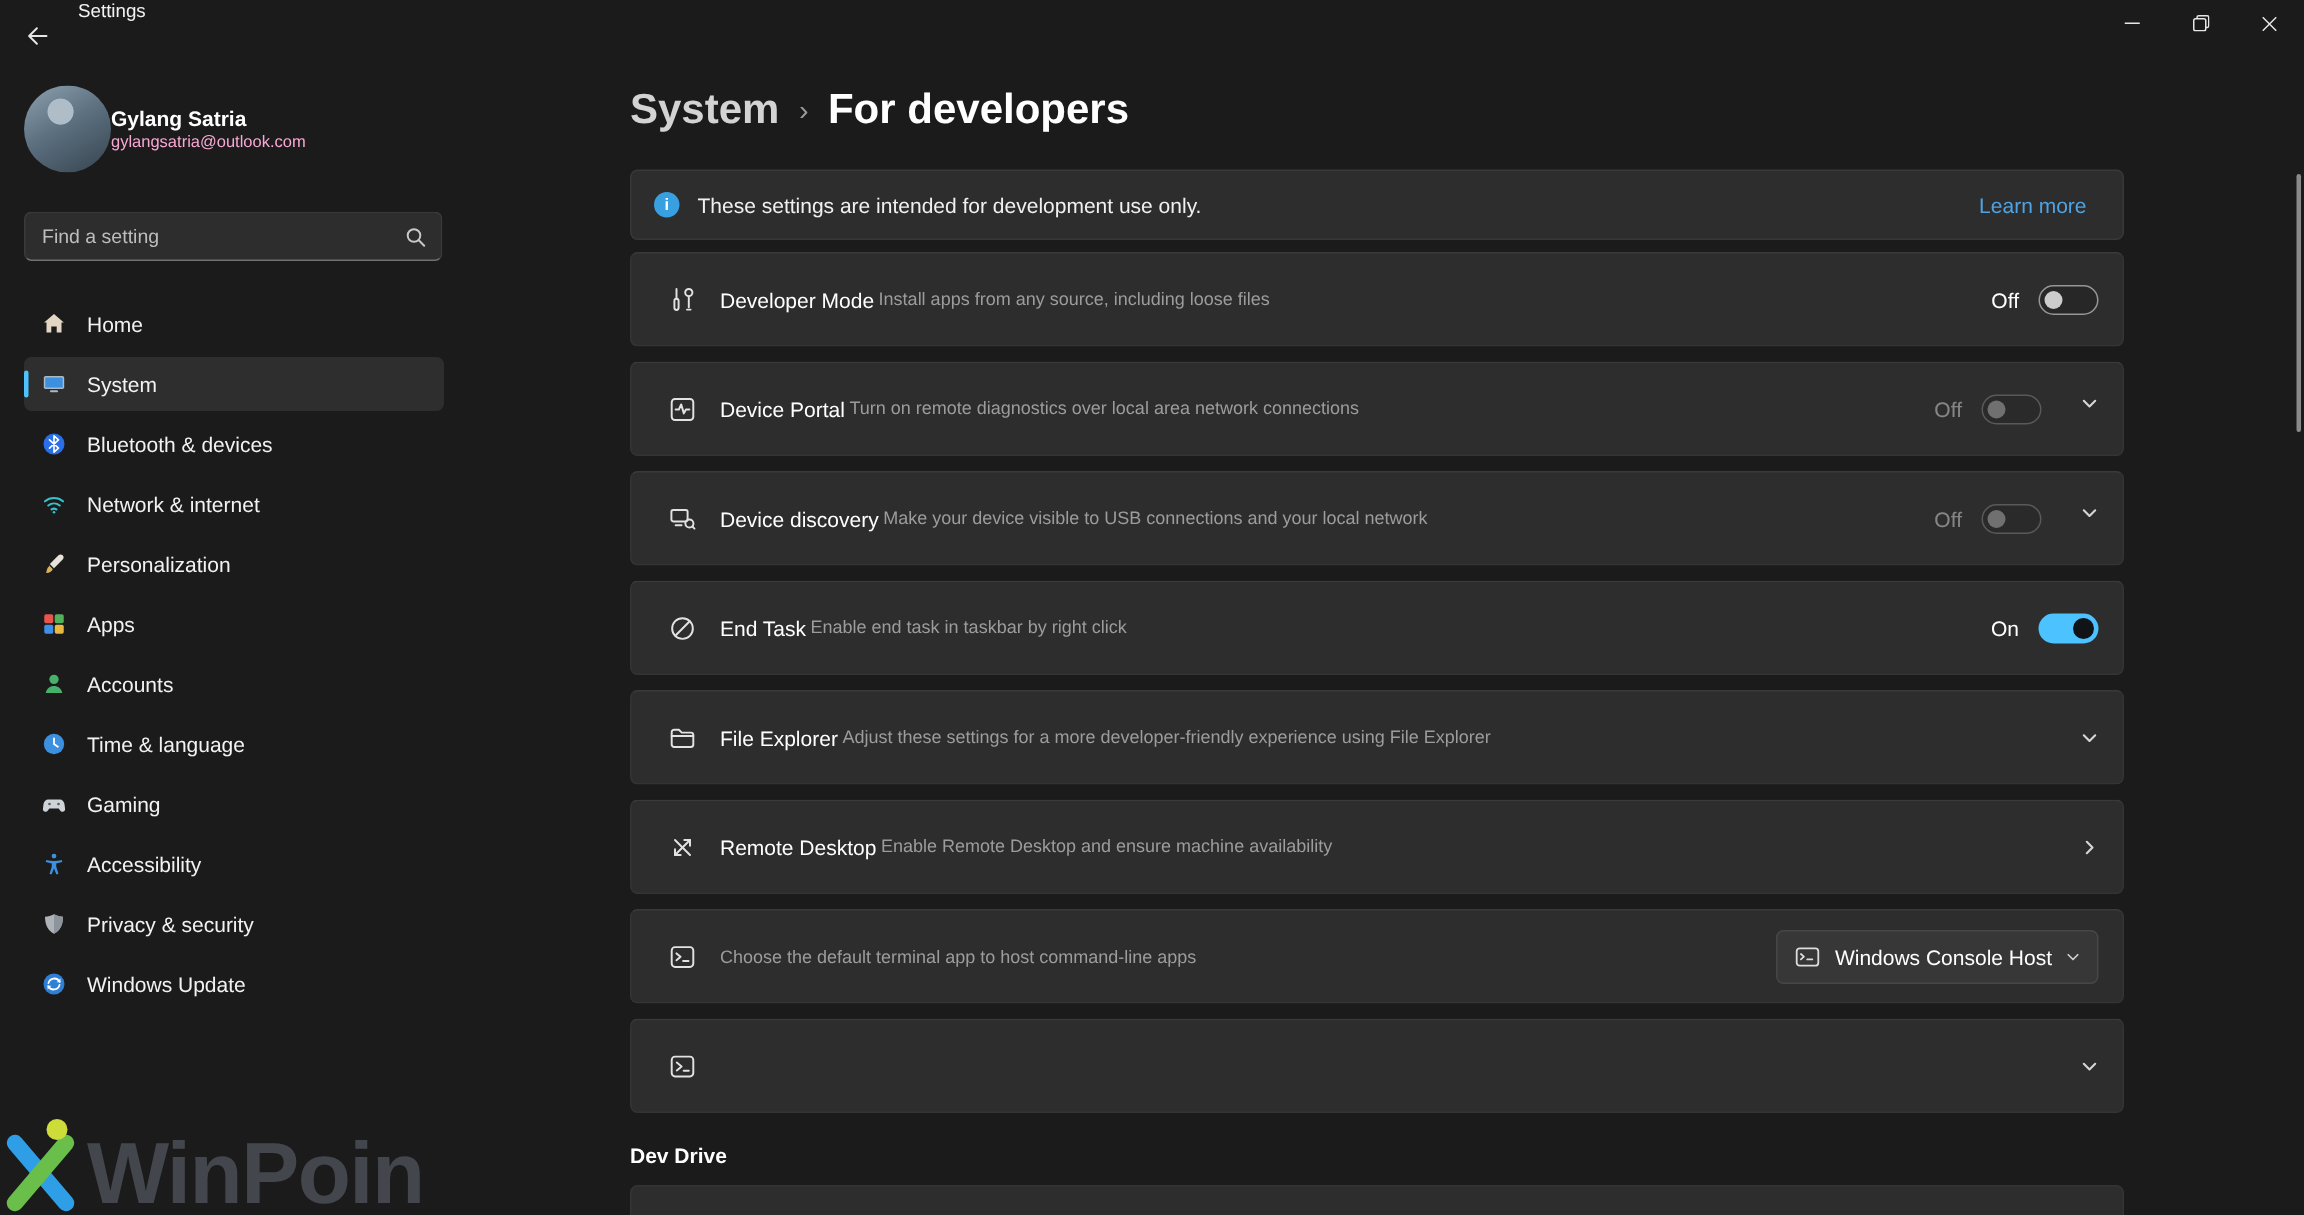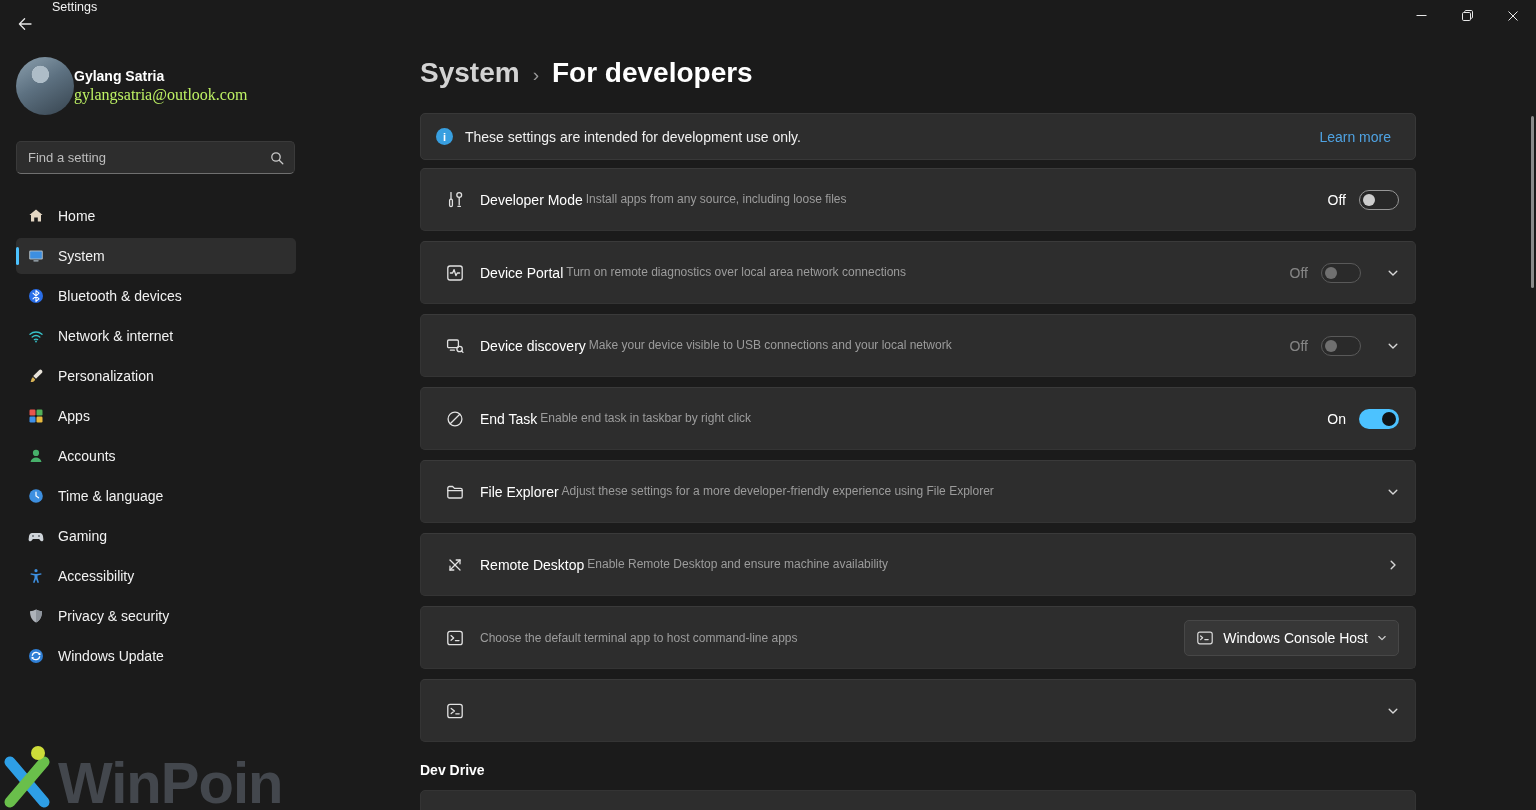--- a/index.html
+++ b/index.html
@@ -15,21 +15,21 @@
   .tb-title { position:absolute; left:52px; top:0; font-size:12.5px; color:#f2f2f2; }
   .win-controls { position:absolute; right:0; top:0; display:flex; }
   .win-btn { width:46px; height:31px; display:flex; align-items:center; justify-content:center; cursor:pointer; }
   
   .profile { position:absolute; left:16px; top:57px; display:flex; align-items:center; cursor:pointer; }
   .avatar { width:58px; height:58px; border-radius:50%; overflow:hidden; flex:none;
     background:radial-gradient(circle at 42% 32%, #9fb0bc 0 18%, #77playsafe 0) , linear-gradient(145deg,#8fa3b1 0%,#62casual 0); }
   .avatar { background:radial-gradient(circle at 42% 30%, #aebdc8 0 16%, rgba(0,0,0,0) 17%),
             linear-gradient(150deg,#8da1af 0%,#5d7181 45%,#36434e 100%); }
   .pname { font-size:14px; font-weight:700; line-height:1.2; }
-  .pemail { font-size:16px; color:#bef264; margin-top:2px;font-family:Liberation Serif, serif; }
+  .pemail { font-size:11px; color:#f9a8d4; margin-top:2px; }
   .searchbox { position:absolute; left:16px; top:141px; width:279px; height:33px;
     background:#2d2d2d; border:1px solid #3a3a3a; border-bottom-color:#707070; border-radius:5px;
     display:flex; align-items:center; }
   .searchbox input { flex:1; background:transparent; border:none; outline:none; color:#e8e8e8;
     font-size:13px; padding:0 8px 0 11px; font-family:inherit; }
   .searchbox input::placeholder { color:#bdbdbd; }
   .searchbox .sicon { margin-right:10px; display:flex; }
   .nav { position:absolute; left:16px; top:198px; width:280px; display:flex; flex-direction:column; gap:4px; }
   .nav-item { height:36px; border-radius:5px; display:flex; align-items:center; gap:14px;
     padding-left:12px; position:relative; cursor:pointer; }
@@ -52,21 +52,21 @@
   .banner-text { margin-left:12px; font-size:14px; color:#f0f0f0; }
   .banner-link { margin-left:auto; font-size:14px; color:#4fa3e3; cursor:pointer; }
   .cards { position:absolute; top:168px; left:0; right:0; display:flex; flex-direction:column; gap:10px; }
   .card { height:63px; background:#2d2d2d; border:1px solid #343434; border-top-color:#3a3a3a;
     border-radius:5px; display:flex; align-items:center; padding:0 16px 0 24px; }
   .cicon { width:20px; height:20px; margin-right:15px; flex:none; display:flex; }
   .cicon svg { stroke:#e2e2e2; stroke-width:1.3; fill:none; stroke-linecap:round; stroke-linejoin:round; }
   .ctext { display:flex; gap:3px; min-width:0; }
   .ctitle { font-size:14px; color:#ffffff; }
   .csub { font-size:12px; color:#9c9c9c; }
-  .cright { margin-left:auto; display:flex; align-items:center; }
+  .cright { margin-left:auto; display:flex; align-items:flex-start; }
   .tgroup { display:flex; align-items:center; }
   .tgroup.disabled { opacity:.42; }
   .tstate { font-size:14px; color:#fff; margin-right:13px; }
   .toggle { width:40px; height:20px; border-radius:10px; position:relative; cursor:pointer; flex:none; }
   .toggle.off { border:1px solid #969696; background:rgba(0,0,0,.12); }
   .toggle.off .knob { position:absolute; left:3px; top:3px; width:12px; height:12px; border-radius:50%; background:#cccccc; }
   .toggle.on { background:#4cc2ff; }
   .toggle.on .knob { position:absolute; right:3px; top:3px; width:14px; height:14px; border-radius:50%; background:#101417; }
   .chev { width:12px; height:12px; display:flex; cursor:pointer; }
   .tgroup + .chev { margin-left:26px; }

